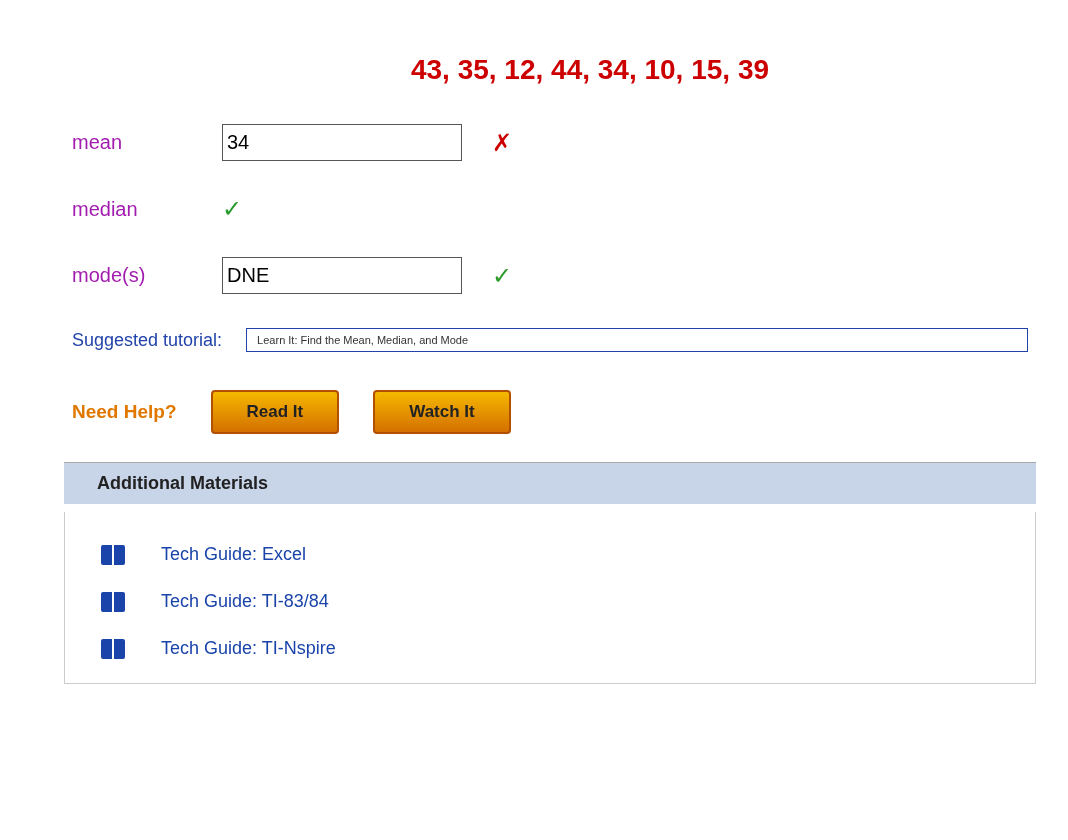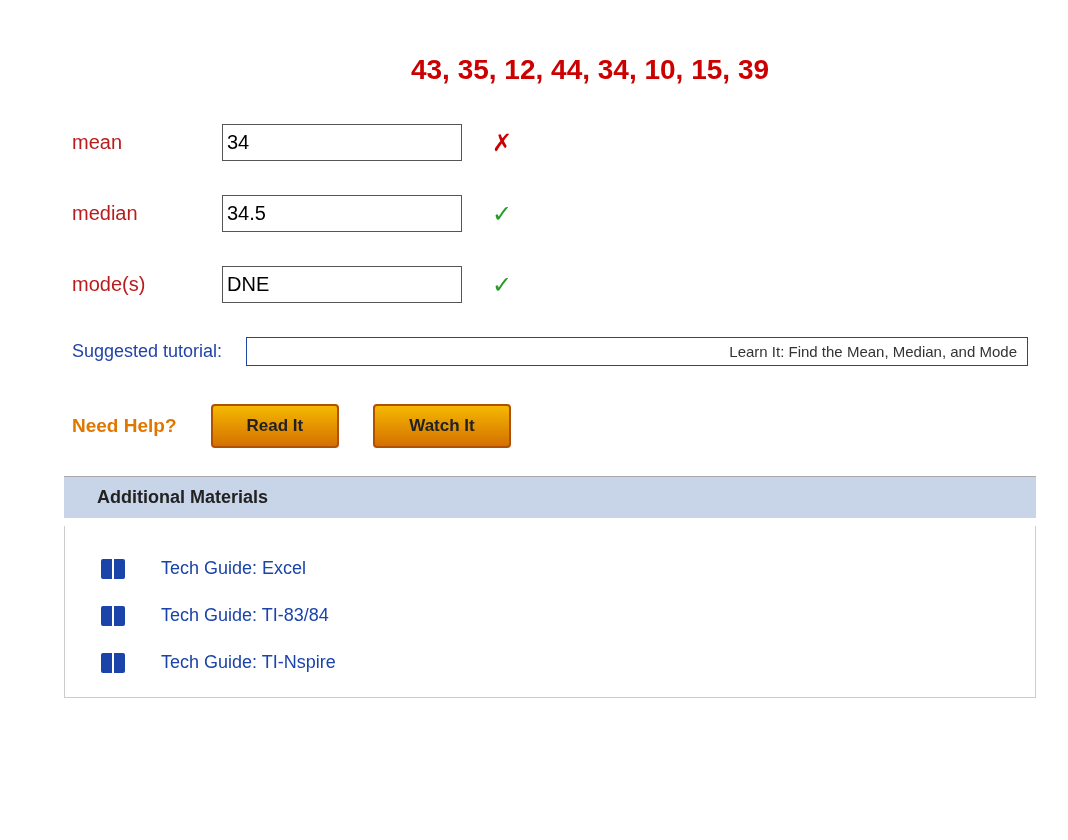--- a/index.html
+++ b/index.html
@@ -25,21 +25,21 @@
     .field-row {
       display: flex;
       align-items: center;
       margin-bottom: 18px;
       gap: 14px;
     }
 
     .field-label {
       width: 120px;
       font-size: 20px;
-      color: #b91c1c;
+      color: #a21caf;
     }
 
     .field-input {
       border: 1px solid #555;
       padding: 6px 4px;
       font-size: 20px;
       width: 240px;
       background: #fff;
       outline: none;
     }
@@ -66,31 +66,30 @@
 
     .suggested-label {
       color: #2244aa;
       font-size: 18px;
       white-space: nowrap;
     }
 
     .tutorial-link {
       border: 1px solid #2244aa;
       padding: 5px 10px;
-      font-size: 15px;
+      font-size: 11px;
       color: #333;
       background: #fff;
       flex: 1;
       white-space: nowrap;
       overflow: hidden;
       text-overflow: ellipsis;
       cursor: pointer;
       text-decoration: none;
       display: block;
-      text-align: right;
     }
 
     .need-help-row {
       display: flex;
       align-items: center;
       gap: 18px;
       margin-bottom: 20px;
     }
 
     .need-help-label {
@@ -168,21 +167,20 @@
 <div class="data-set">43, 35, 12, 44, 34, 10, 15, 39</div>
 
 <div class="field-row">
   <span class="field-label">mean</span>
   <input class="field-input" type="text" value="34" style="">
   <span class="status-icon wrong">✗</span>
 </div>
 
 <div class="field-row">
   <span class="field-label">median</span>
-  <input class="field-input" type="text" value="34.5" style="">
   <span class="status-icon correct">✓</span>
 </div>
 
 <div class="field-row">
   <span class="field-label">mode(s)</span>
   <input class="field-input" type="text" value="DNE" style="">
   <span class="status-icon correct">✓</span>
 </div>
 
 <div class="suggested-tutorial">

